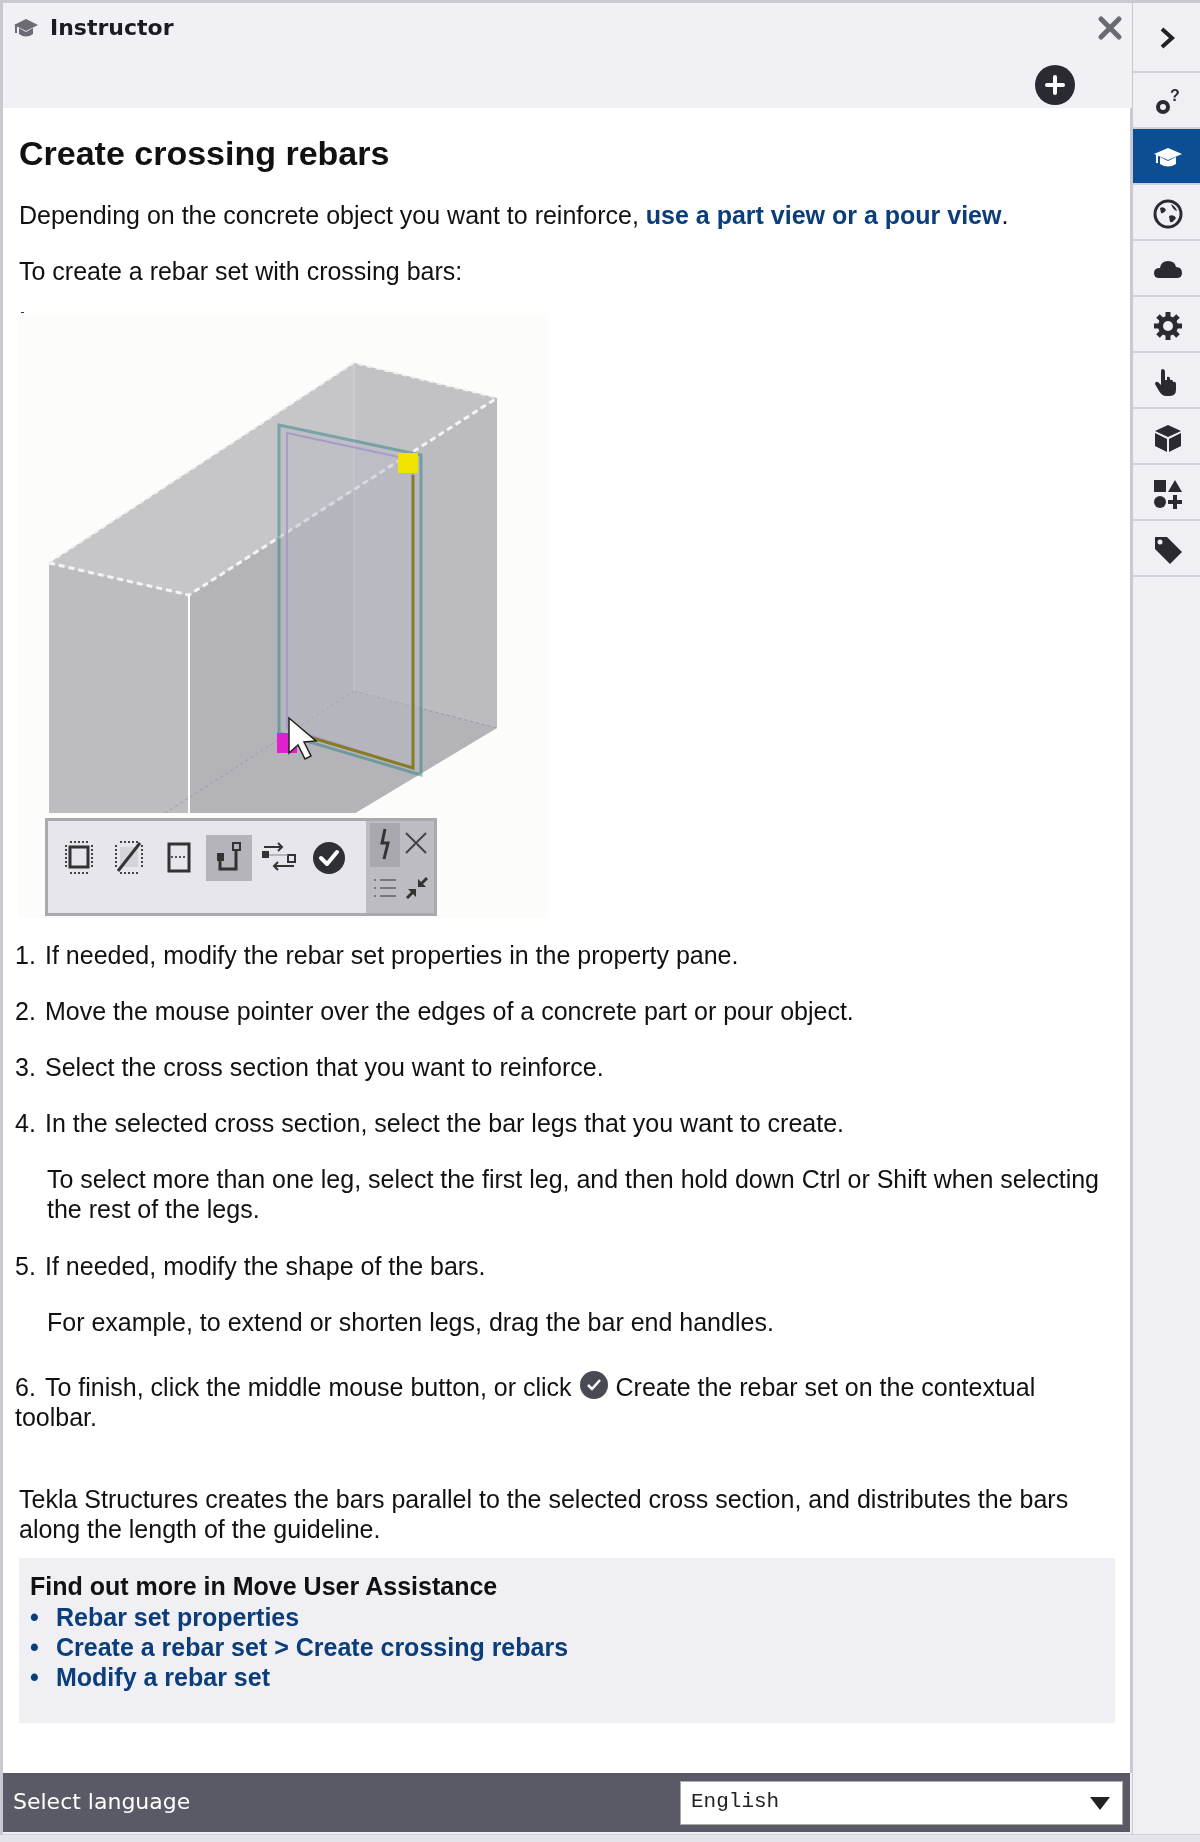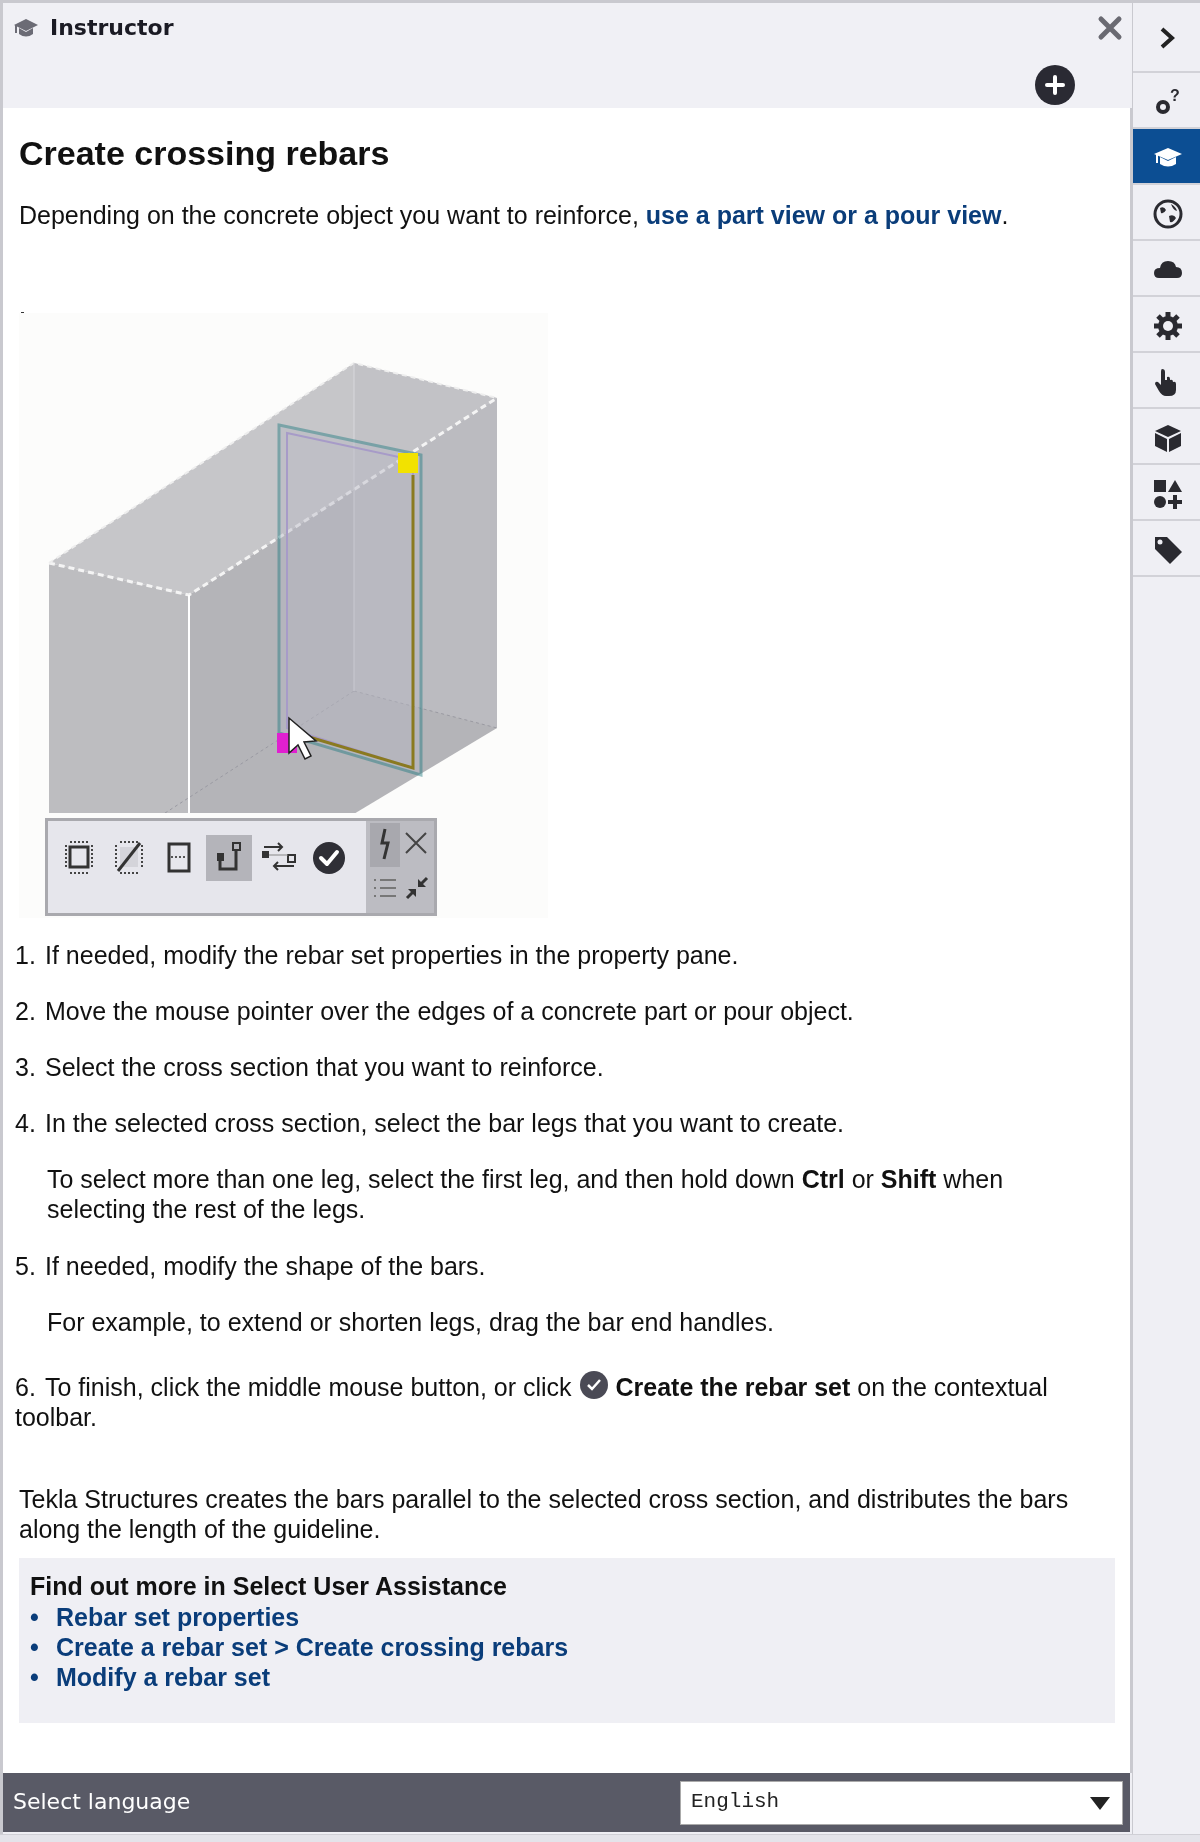--- a/index.html
+++ b/index.html
@@ -35,21 +35,21 @@
 
   .toolbar { position: absolute; left: 26px; top: 505px; width: 392px; height: 98px; background: #e6e6ec; border: 3px solid #a9a9ae; box-sizing: border-box; }
   .toolbar .tb-right { position: absolute; right: 0; top: 0; width: 68px; height: 92px; background: #bcbcc2; }
   .tb-btn { position: absolute; top: 14px; width: 46px; height: 46px; cursor: pointer; }
   .tb-btn.active { background: #b4b4ba; }
 
   .steps { position: absolute; left: 0; top: 832px; width: 1127px; }
   .step { position: absolute; left: 12px; font-size: 25px; line-height: 30px; color: #111; width: 1100px; }
   .step .num { display: inline-block; width: 30px; }
   .step .sub { position: absolute; left: 32px; width: 1060px; }
-  .step b { font-weight: bold; }
+  .step b { font-weight: normal; }
   .check-inline { display: inline-block; width: 30px; height: 30px; vertical-align: -4px; }
 
   .summary { position: absolute; left: 16px; top: 1376px; width: 1090px; font-size: 25px; line-height: 30px; }
 
   .more { position: absolute; left: 16px; top: 1450px; width: 1096px; height: 165px; background: #efeff4; }
   .more .more-title { position: absolute; left: 11px; top: 14px; font-size: 25px; font-weight: bold; color: #111; }
   .more ul { position: absolute; left: 11px; top: 44px; margin: 0; padding: 0; list-style: none; }
   .more li { font-size: 25px; line-height: 30px; font-weight: bold; color: #0a3d7a; }
   .more li .bullet { color: #0a3d7a; display: inline-block; width: 26px; }
   .more li a { color: #0a3d7a; text-decoration: none; cursor: pointer; }
@@ -84,20 +84,21 @@
     <path d="M5 5 L23 23 M23 5 L5 23" stroke="#6a6a72" stroke-width="5" stroke-linecap="round"></path>
   </svg>
   <div class="add-btn"></div>
 </div>
 
 <div class="content">
   <h1>Create crossing rebars</h1>
   <p class="intro">
     <span>Depending on the concrete object you want to reinforce, </span><a>use a part view or a pour view</a><span>.</span>
   </p>
+  <p class="intro2">To create a rebar set with crossing bars:</p>
   <div class="dot"></div>
 
   <div class="figure">
     <svg width="529" height="500" viewBox="0 0 529 500">
 
       <polygon points="30,250 335,50 478,85 170,282" fill="#c6c6c9"></polygon>
 
       <polygon points="170,282 478,85 478,415 170,600" fill="#b4b4b8"></polygon>
 
       <polygon points="30,250 170,282 170,600 30,575" fill="#bdbdc0"></polygon>
@@ -209,21 +210,21 @@
       <span class="num">6.</span><span>To finish, click the middle mouse button, or click </span><svg class="check-inline" viewBox="0 0 30 30">
           <circle cx="15" cy="15" r="14" fill="#4a4a55"></circle>
           <path d="M9 15 L13 19 L21 10" fill="none" stroke="#fff" stroke-width="2.5"></path>
         </svg> <b>Create the rebar set</b><span> on the contextual toolbar.</span>
     </div>
   </div>
 
   <p class="summary">Tekla Structures creates the bars parallel to the selected cross section, and distributes the bars along the length of the guideline.</p>
 
   <div class="more">
-    <div class="more-title">Find out more in Select User Assistance</div>
+    <div class="more-title">Find out more in Move User Assistance</div>
     <ul>
       <li><span class="bullet">•</span><a>Rebar set properties</a></li>
       <li><span class="bullet">•</span><a>Create a rebar set &gt; Create crossing rebars</a></li>
       <li><span class="bullet">•</span><a>Modify a rebar set</a></li>
     </ul>
   </div>
 </div>
 
 <div class="footer">
   <div class="label">Select language</div>

